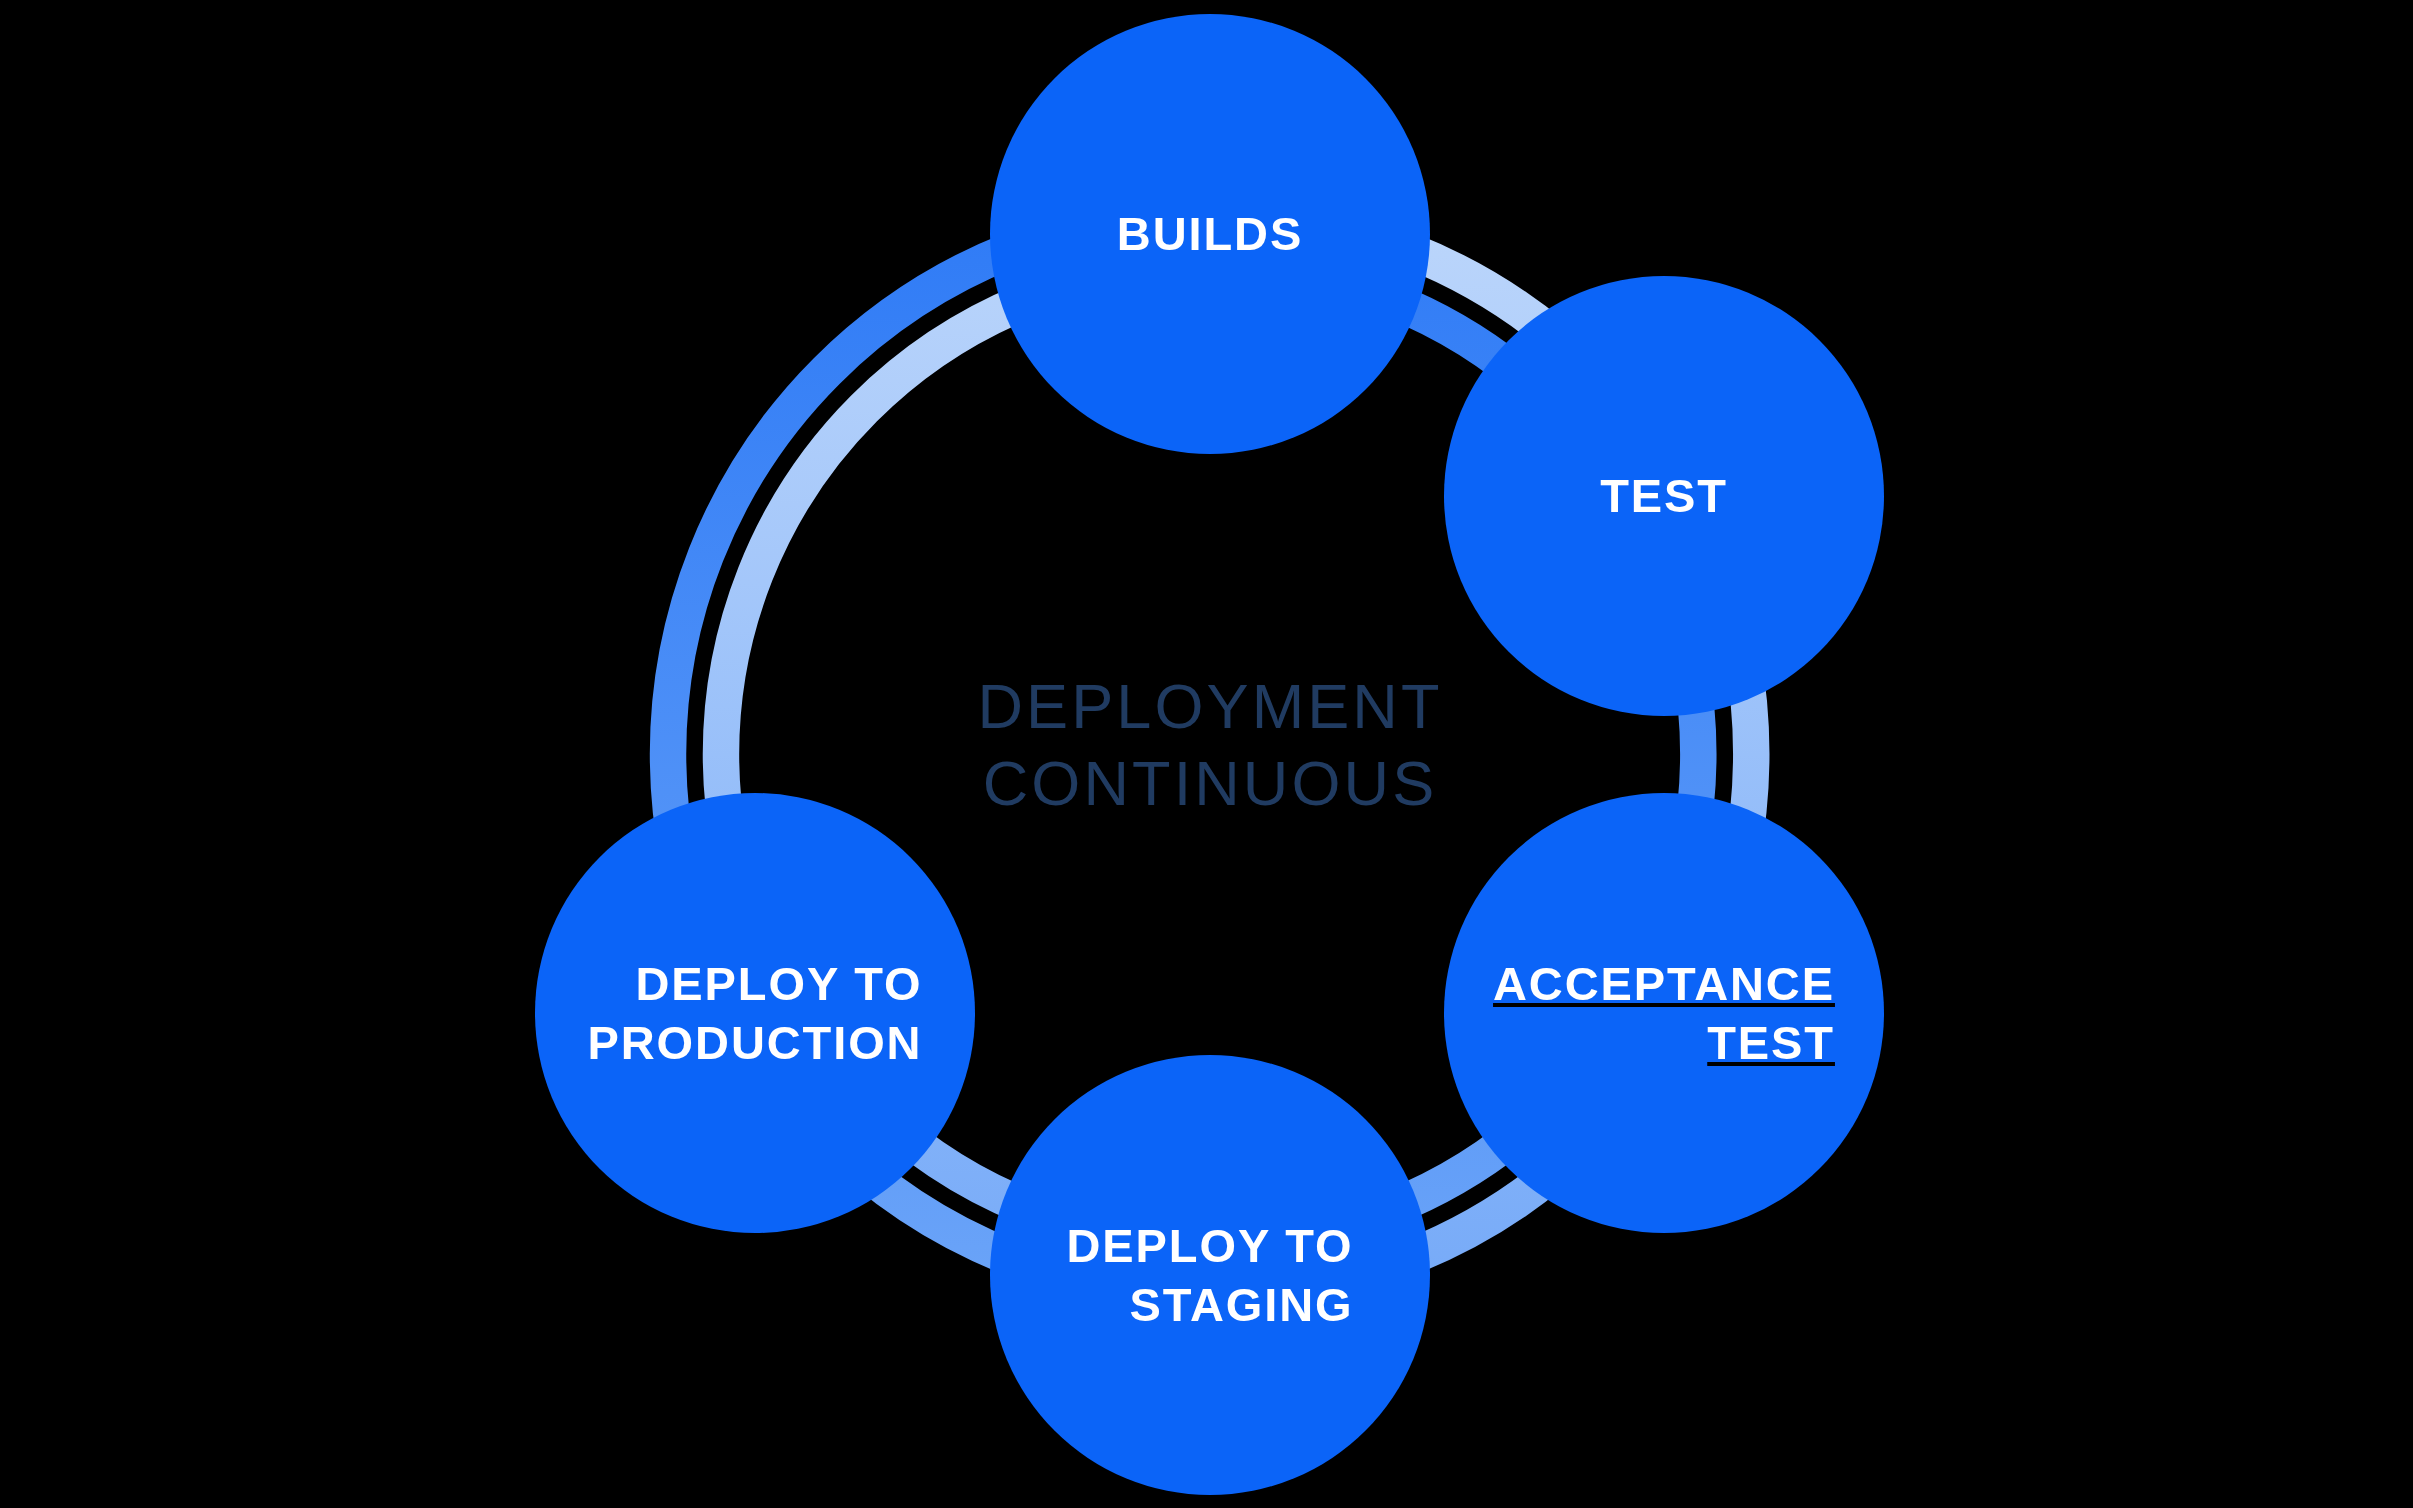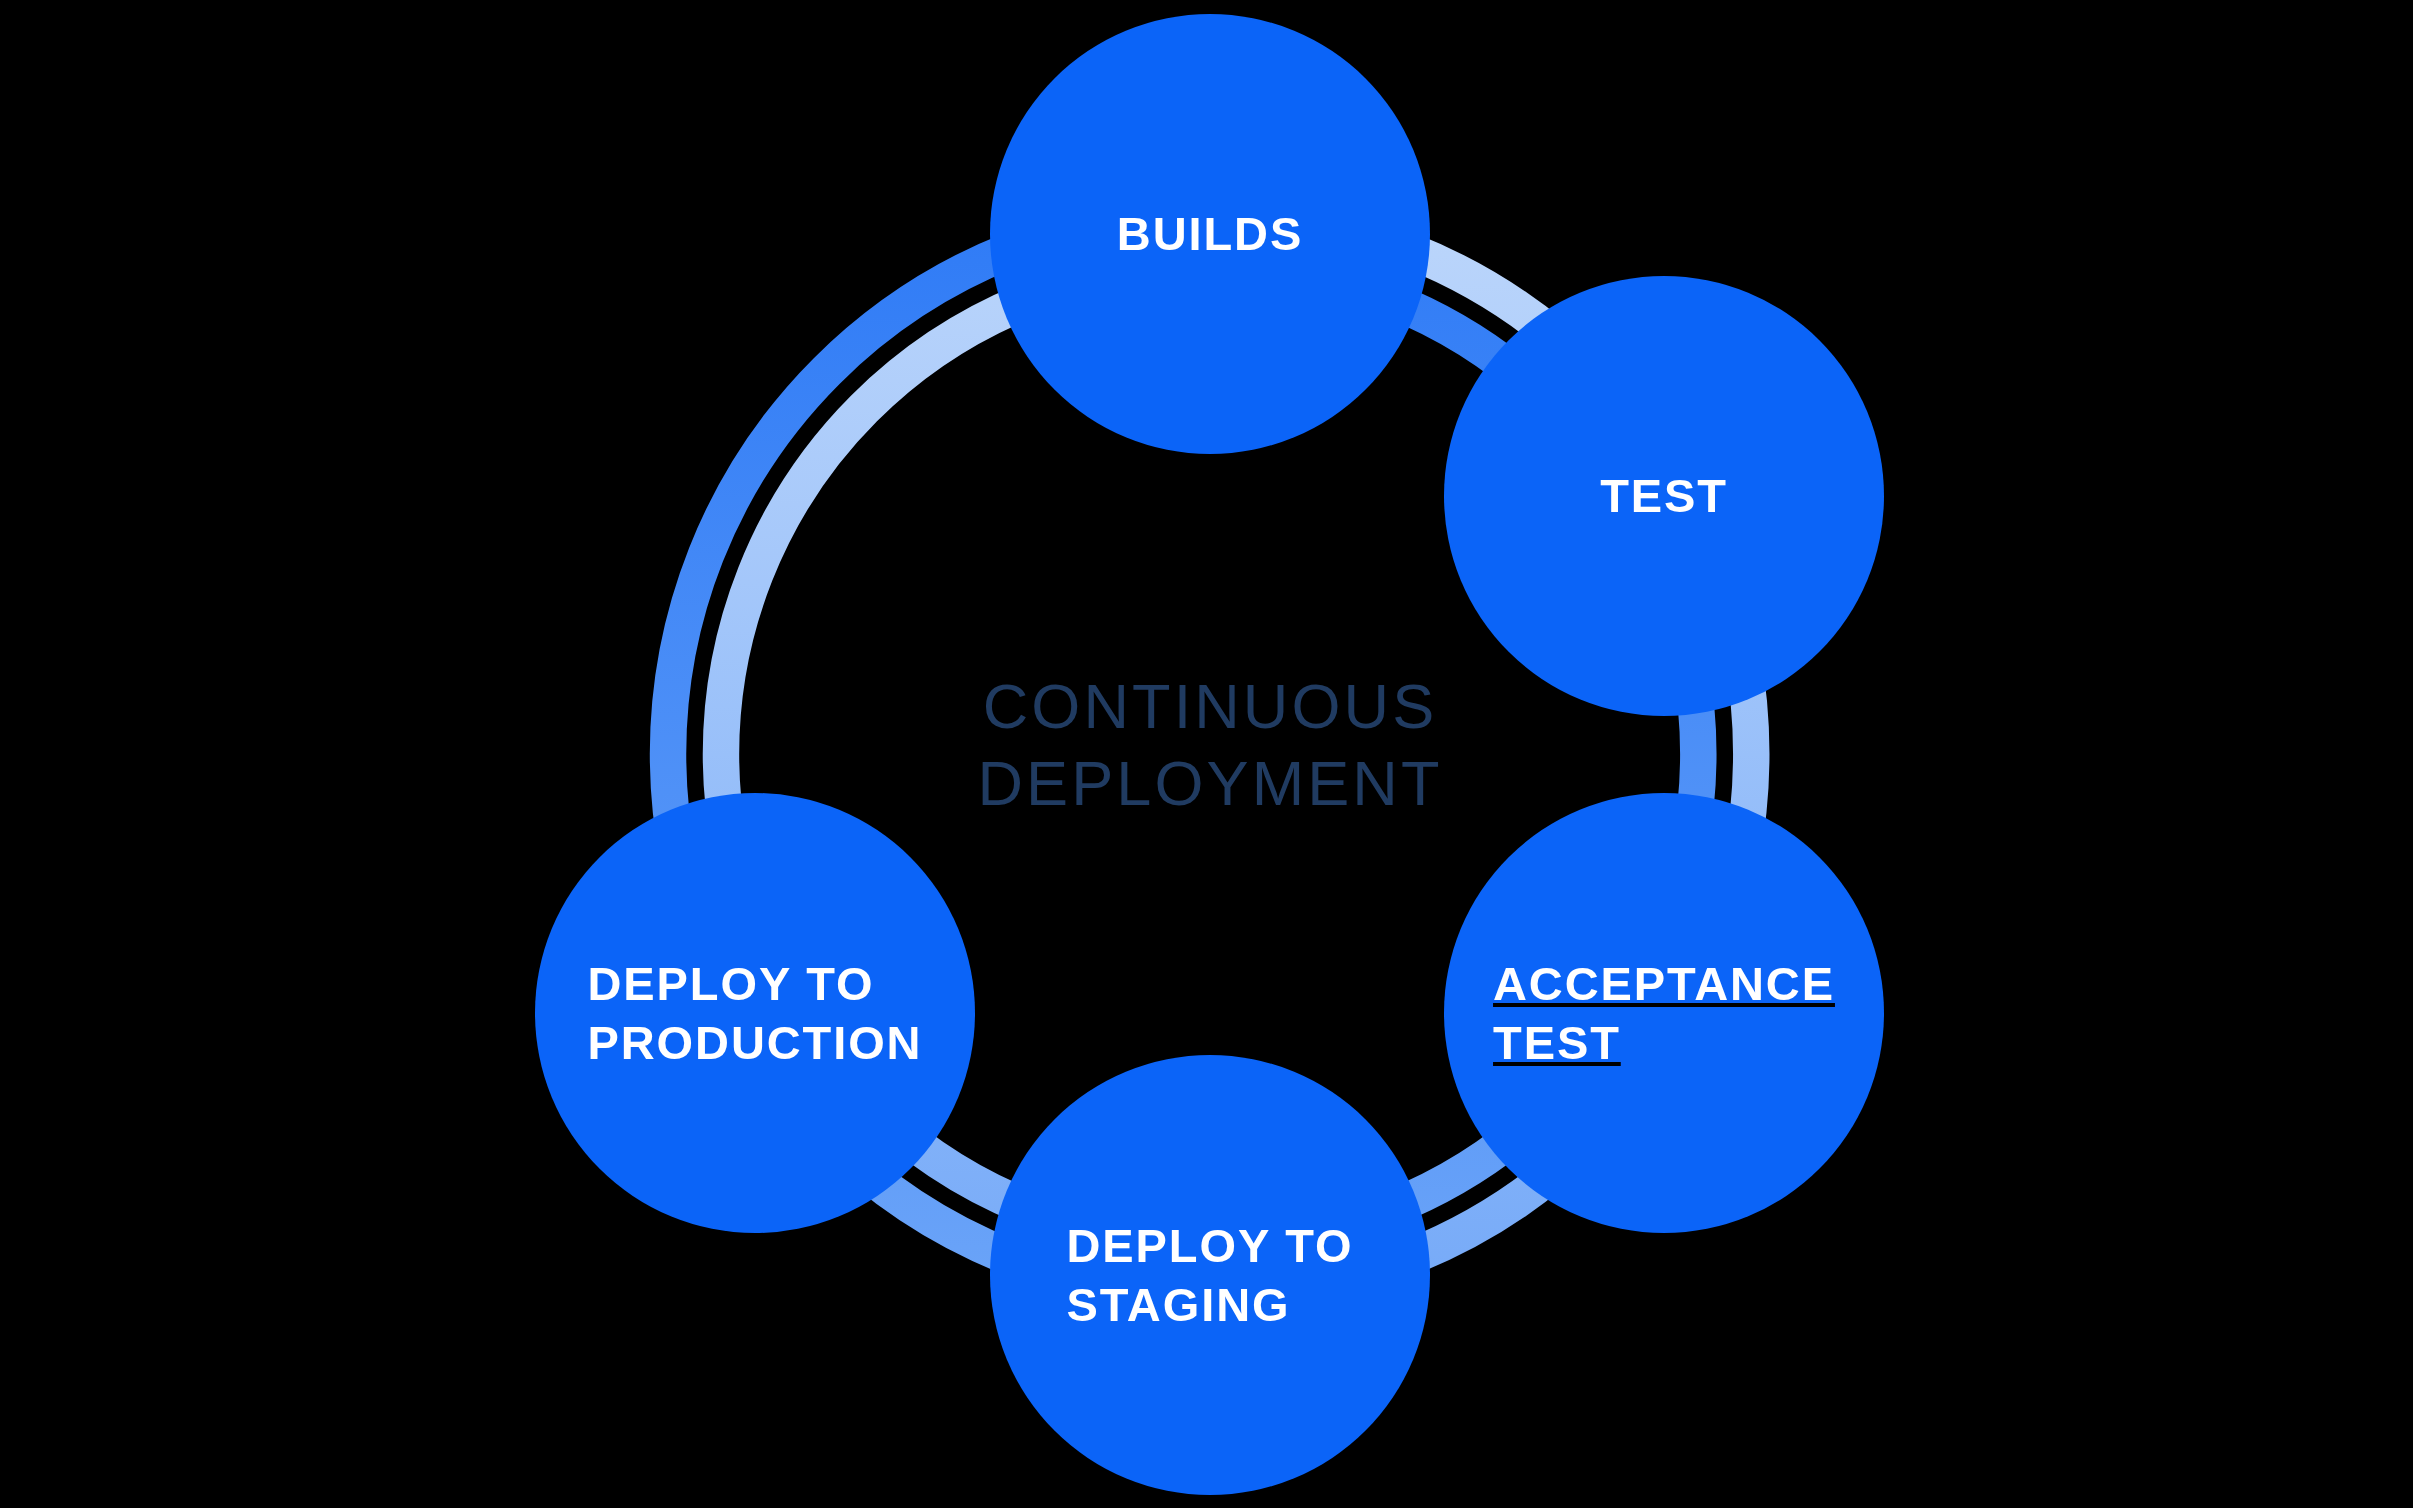--- a/index.html
+++ b/index.html
@@ -24,21 +24,21 @@
   }
   .node {
     position: absolute;
     width: 440px;
     height: 440px;
     border-radius: 50%;
     background: var(--node_fill, #0b64f8);
     display: flex;
     align-items: center;
     justify-content: center;
-    text-align: left;
+    text-align: right;
   }
   .node-label {
     color: var(--node_text, #ffffff);
     font-weight: 800;
     font-size: 47px;
     line-height: 1.26;
     letter-spacing: 1.9px;
     white-space: pre-line;
   }
   .center-title {
@@ -96,18 +96,18 @@
 STAGING</span>
   </div>
 
   <div class="node" style="left:535px; top:793px;">
     <span class="node-label">DEPLOY TO
 PRODUCTION</span>
   </div>
 
 
   <div class="center-title">
+    <div>DEPLOYMENT</div>
     <div>CONTINUOUS</div>
-    <div>DEPLOYMENT</div>
   </div>
 
 </div>
 
 
 </body></html>

